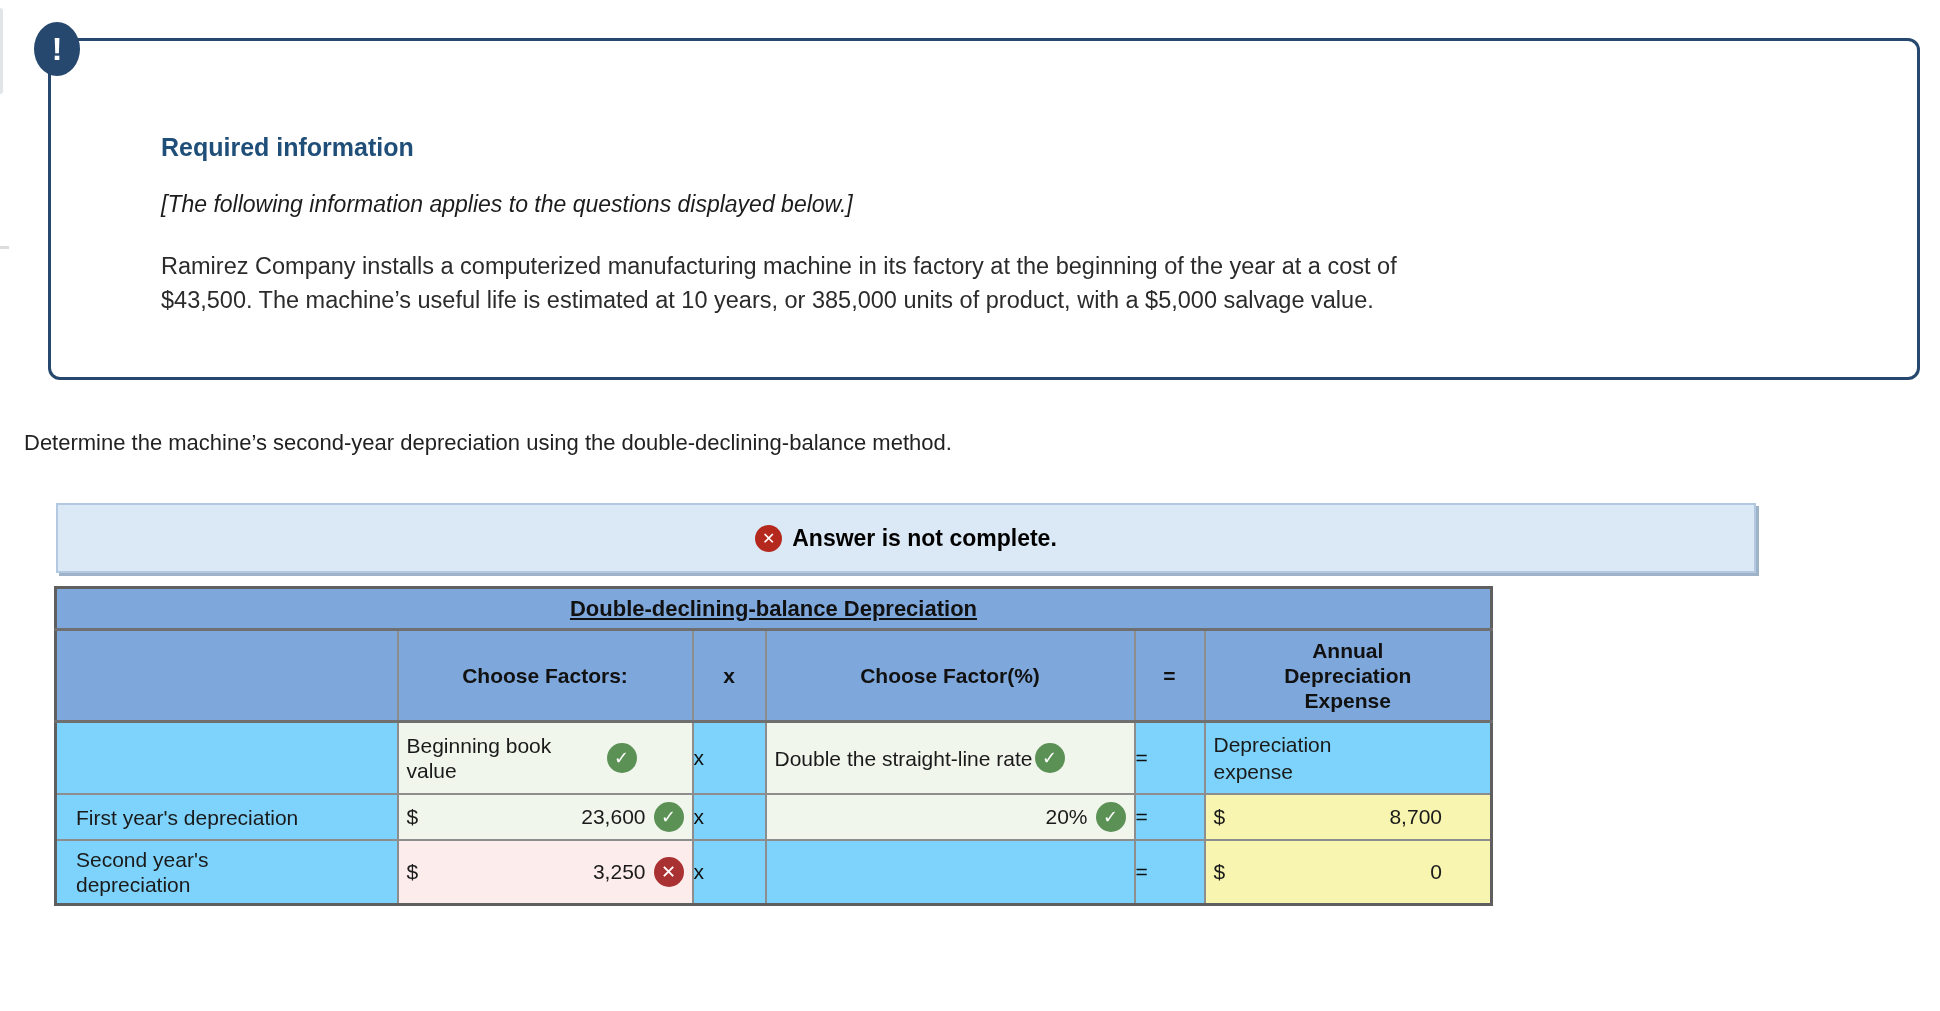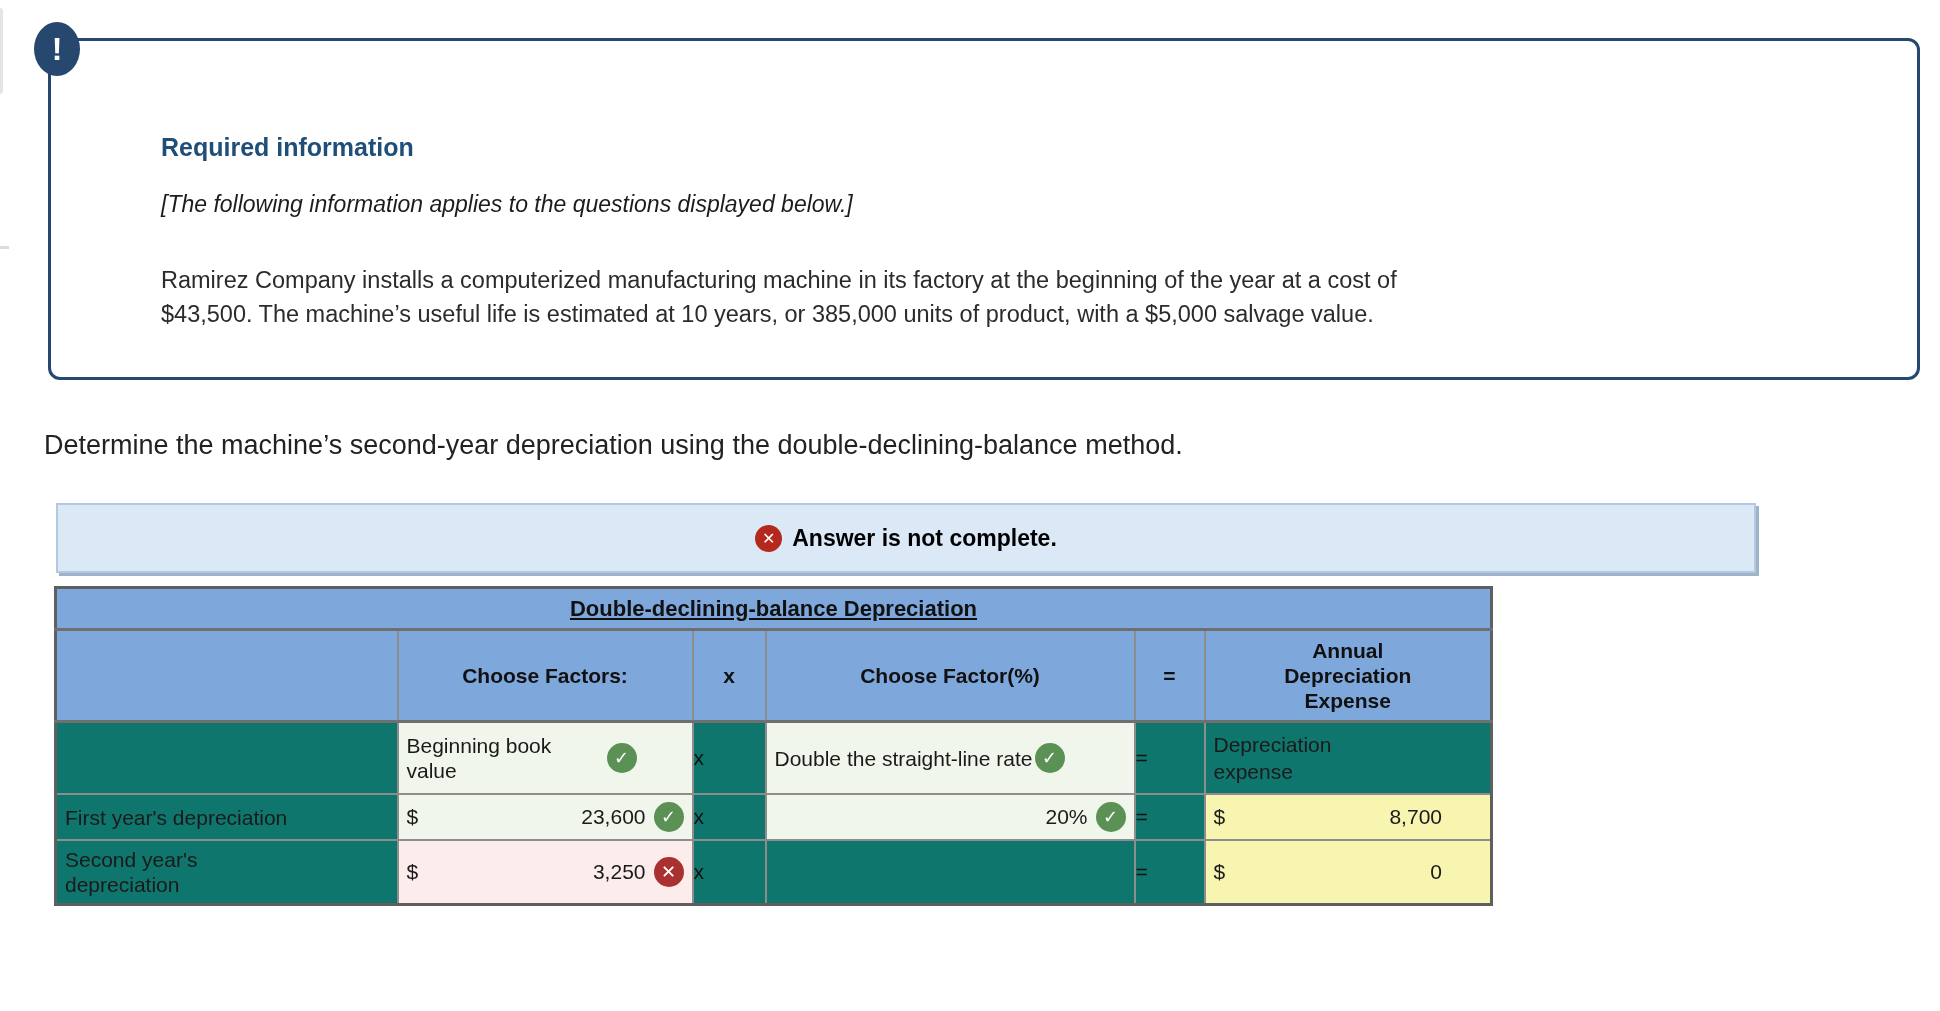--- a/index.html
+++ b/index.html
@@ -12,35 +12,35 @@
   .edge-h { position: absolute; left: 0; top: 246px; width: 9px; height: 3px; background: #dcdcdc; }
 
   
   .info-box { position: absolute; left: 48px; top: 38px; width: 1872px; height: 342px;
               border: 3px solid #26486f; border-radius: 12px; background: #ffffff; padding-left: 34px; }
   .alert-circle { position: absolute; left: 34px; top: 22px; width: 46px; height: 54px;
                   background: #26486f; border-radius: 50%; display: flex; align-items: center; justify-content: center;
                   color: #ffffff; font-size: 32px; font-weight: bold; z-index: 3; }
   .req-heading { position: absolute; left: 110px; top: 92px; font-size: 25px; font-weight: bold; color: #1f4e79; }
   .req-sub { position: absolute; left: 110px; top: 150px; font-size: 23px; font-style: italic; color: #1c1c1c; }
-  .req-body { position: absolute; left: 110px; top: 222px; width: 1700px; font-size: 23.5px; line-height: 34px; color: #2b2b2b; }
+  .req-body { position: absolute; left: 110px; top: 208px; width: 1700px; font-size: 23.5px; line-height: 34px; color: #2b2b2b; }
 
-  .question { position: absolute; left: 44px; top: 430px; font-size: 27px; color: #222222; }
+  .question { position: absolute; left: 24px; top: 430px; font-size: 22px; color: #222222; }
 
   
   .banner { position: absolute; left: 56px; top: 503px; width: 1700px; height: 70px;
             background: #dbe9f7; border: 2px solid #b3c9e2; box-shadow: 3px 3px 0 0 #9fb3c8;
             display: flex; align-items: center; justify-content: center; gap: 10px; }
   .banner-x { width: 27px; height: 27px; border-radius: 50%; background: #b5281e; color: #ffffff;
               display: flex; align-items: center; justify-content: center; font-size: 16px; font-weight: bold; flex: 0 0 auto; }
   .banner-text { font-size: 23px; font-weight: bold; color: #000000; }
 
   
   .ws { position: absolute; left: 54px; top: 586px; border-collapse: collapse; table-layout: fixed;
-        border: 3px solid #5f5f5f; background: #0f766e; font-size: 21px; }
+        border: 3px solid #5f5f5f; background: #7dd3fc; font-size: 21px; }
   .ws td { border: 2px solid #8d8d8d; padding: 0; vertical-align: middle; overflow: hidden; }
   .ws tr.sep td { border-top: 3px solid #6f6f6f; }
   .blue { background: #7ea7db; }
   .title-cell { height: 42px; text-align: center; }
   .title-text { font-size: 22px; font-weight: bold; text-decoration: underline; color: #111; }
   .hdr td { height: 92px; text-align: center; font-weight: bold; color: #111; }
   .hdr .annual-wrap { max-width: 160px; margin: 0 auto; line-height: 25px; }
   .r1 td { height: 62px; }
   .r2 td { height: 46px; }
   .r3 td { height: 64px; }
@@ -52,21 +52,21 @@
   .num-flex { display: flex; align-items: center; height: 100%; padding: 0 8px; }
   .num-flex .val { flex: 1 1 auto; text-align: right; margin-right: 8px; }
   .icon-badge { width: 30px; height: 30px; border-radius: 50%; flex: 0 0 auto;
                 display: flex; align-items: center; justify-content: center;
                 color: #ffffff; font-size: 18px; font-weight: bold; }
   .ok  { background: #5b9155; }
   .bad { background: #a93131; }
   .op-cell { padding-left: 10px; color: #111; }
   .money-flex { display: flex; align-items: center; height: 100%; padding: 0 48px 0 8px; }
   .money-flex .val { flex: 1 1 auto; text-align: right; }
-  .label-cell { padding: 2px 8px; line-height: 25px; }
+  .label-cell { padding: 2px 19px; line-height: 25px; }
   .annual-label { padding: 8px 8px; line-height: 27px; }
 </style>
 </head>
 <body>
 
 <div class="screen">
 
   <div class="edge-v"></div>
   <div class="edge-h"></div>
 

